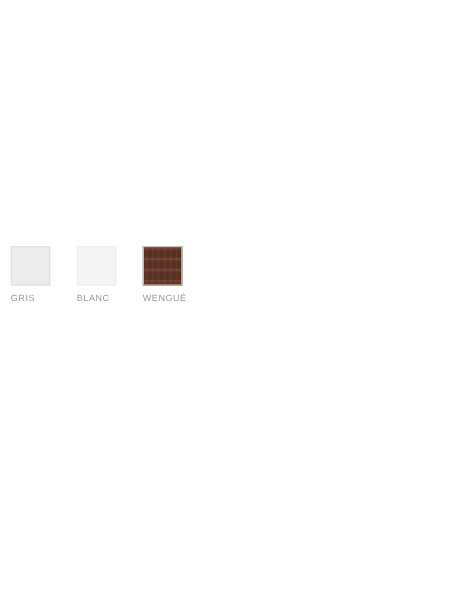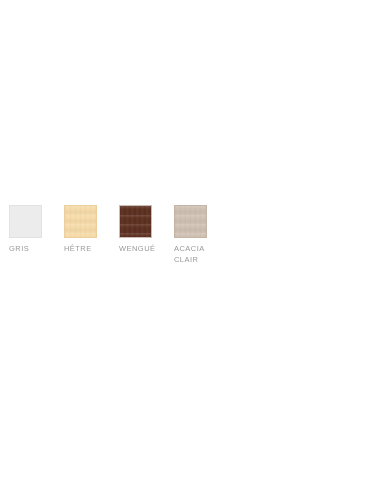--- a/index.html
+++ b/index.html
@@ -92,26 +92,21 @@
 </head>
 <body>
 
 <div id="swatch-picker">
   <div class="swatch-row">
       <div class="swatch-cell">
         <div class="swatch-chip" style="background: rgb(236, 236, 236); border: 1px solid rgb(226, 226, 226);"></div>
         <div class="swatch-label">GRIS</div>
       </div>
       <div class="swatch-cell">
-        <div class="swatch-chip grain" style="background: rgb(246, 218, 168); border: 1px solid rgb(236, 207, 156);"></div>
-        <div class="swatch-label">HÊTRE</div>
+        <div class="swatch-chip" style="background: rgb(244, 244, 244); border: 1px solid rgb(237, 237, 237);"></div>
+        <div class="swatch-label">BLANC</div>
       </div>
       <div class="swatch-cell">
         <div class="swatch-chip grain" style="background: rgb(91, 46, 30); border: 1px solid rgb(201, 189, 180);"></div>
         <div class="swatch-label">WENGUÉ</div>
       </div>
-      <div class="swatch-cell">
-        <div class="swatch-chip grain" style="background: rgb(206, 192, 178); border: 1px solid rgb(196, 181, 166);"></div>
-        <div class="swatch-label">ACACIA
-CLAIR</div>
-      </div>
     </div>
 </div>
 
 </body></html>

